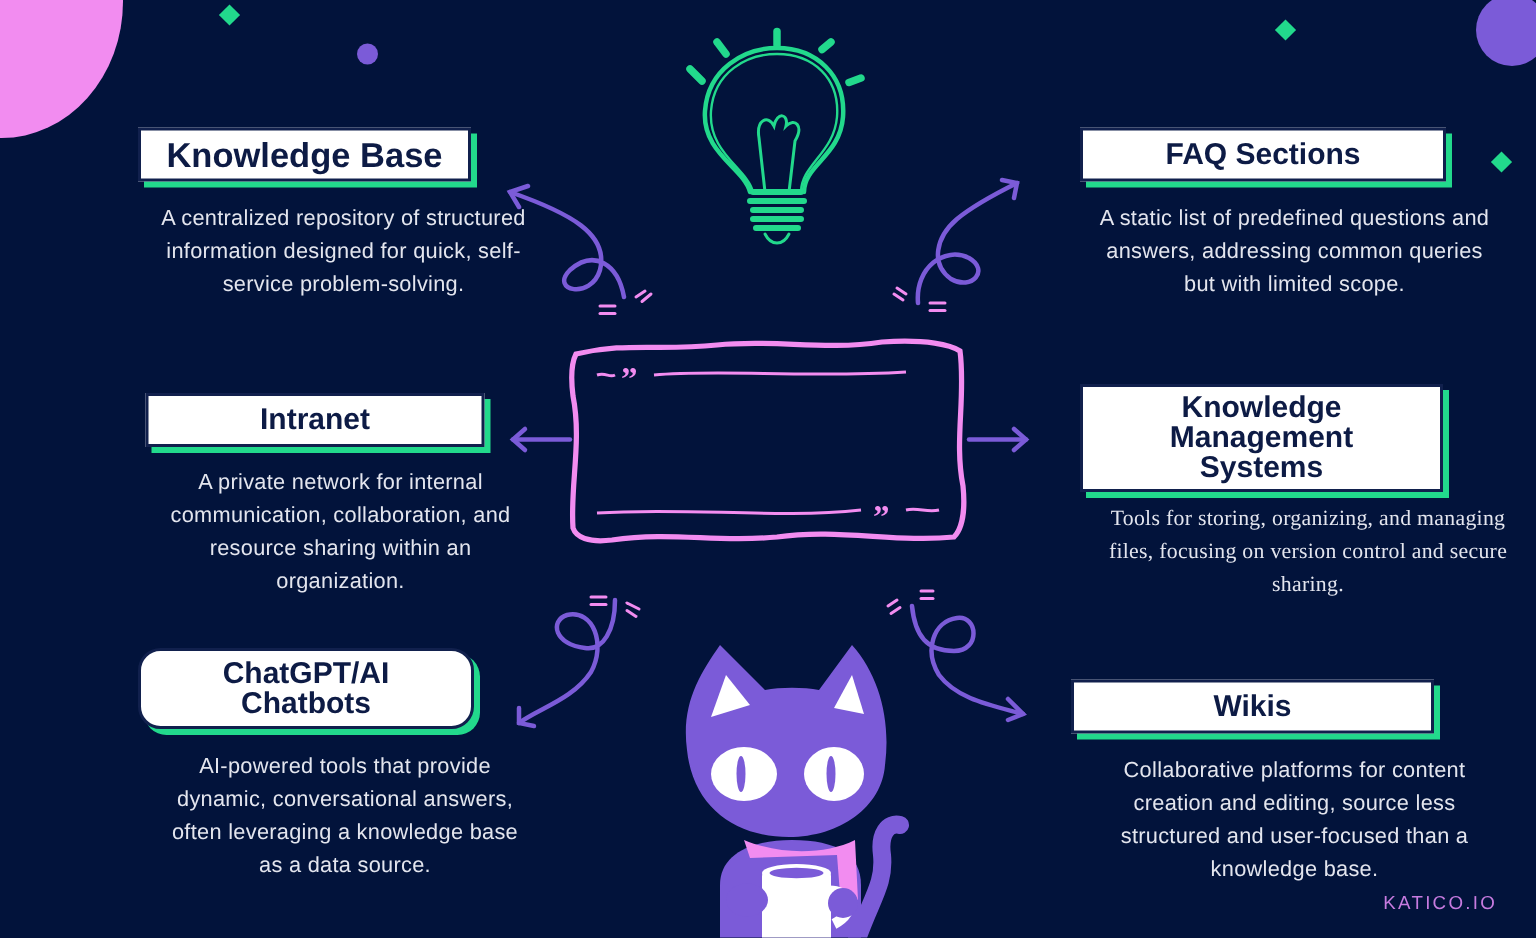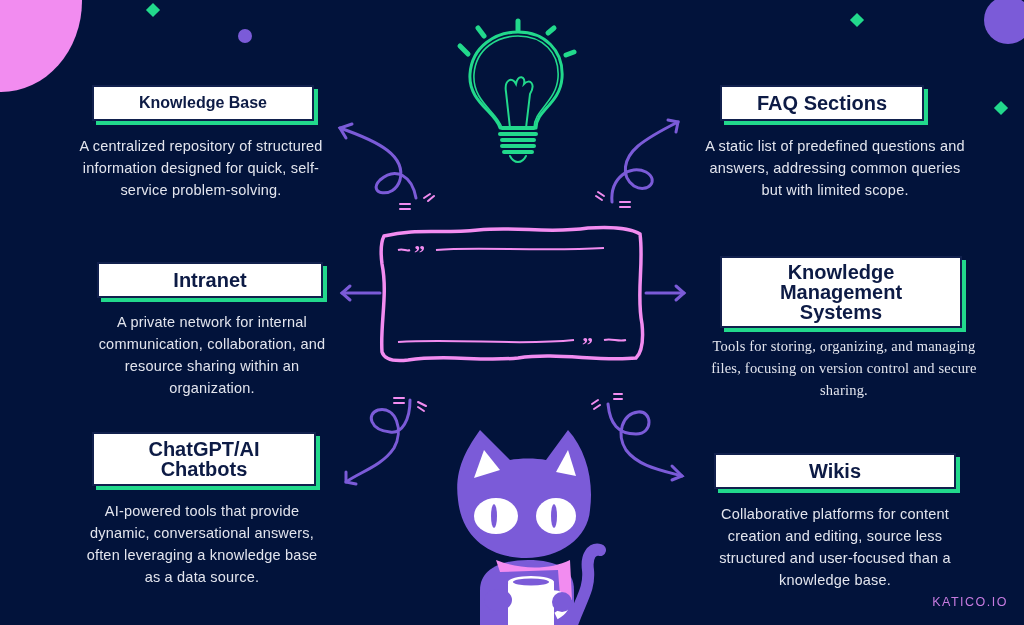--- a/index.html
+++ b/index.html
@@ -39,36 +39,37 @@
     line-height: 1.0;
   }
   .card-title span { display: block; }
   .card-desc {
     position: absolute;
     text-align: center;
     color: #e3e5ee;
     font-size: 14.5px;
     line-height: 22px;
     letter-spacing: 0.2px;
+    margin-left: 28px;
   }
   .center-box {
     position: absolute;
     left: 378px; top: 224px; width: 268px; height: 140px;
   }
   .center-title {
     position: absolute;
     left: 378px; top: 252px; width: 268px;
     text-align: center;
     color: #ffffff;
     font-size: 26px;
     line-height: 29px;
     letter-spacing: 1.5px;
   }
   .footer-brand {
-    position: absolute; right: 16px; top: 595px;
+    position: absolute; right: 26px; top: 595px;
     color: #c77be0; font-size: 12.5px; letter-spacing: 1.5px;
   }
   svg { position: absolute; overflow: visible; }
 </style>
 </head>
 <body>
 
 <div class="deco pink-circle"></div>
 <div class="deco purple-circle-tr"></div>
 <div class="deco purple-dot"></div>
@@ -192,43 +193,43 @@
 
   <path d="M110 174 C128 172 132 188 116 196" stroke="#ffffff" stroke-width="7" fill="none"></path>
   <rect x="68" y="160" width="46" height="50" rx="4" fill="#ffffff"></rect>
   <ellipse cx="91" cy="162" rx="23" ry="6" fill="#ffffff"></ellipse>
   <ellipse cx="91" cy="162" rx="18" ry="3.5" fill="#7b5bd8"></ellipse>
 
   <ellipse cx="58" cy="180" rx="14" ry="11" fill="#7b5bd8"></ellipse>
   <ellipse cx="122" cy="182" rx="10" ry="10" fill="#7b5bd8"></ellipse>
 </svg>
 
-<div class="card-title" style="left:92px;top:85px;width:222px;height:36px;font-size:16px;">
+<div class="card-title" style="left:92px;top:85px;width:222px;height:36px;font-size:23px;">
   <span>Knowledge Base</span>
 </div>
 <div class="card-desc" style="left:76px;top:135px;width:250px;">A centralized repository of structured information designed for quick, self-service problem-solving.</div>
 
-<div class="card-title" style="left:720px;top:85px;width:204px;height:36px;font-size:20px;">
+<div class="card-title" style="left:720px;top:85px;width:244px;height:36px;font-size:20px;">
   <span>FAQ Sections</span>
 </div>
 <div class="card-desc" style="left:700px;top:135px;width:270px;">A static list of predefined questions and answers, addressing common queries but with limited scope.</div>
 
 <div class="card-title" style="left:97px;top:262px;width:226px;height:36px;font-size:20px;">
   <span>Intranet</span>
 </div>
-<div class="card-desc" style="left:87px;top:311px;width:250px;">A private network for internal communication, collaboration, and resource sharing within an organization.</div>
+<div class="card-desc" style="left:74px;top:311px;width:250px;">A private network for internal communication, collaboration, and resource sharing within an organization.</div>
 
 <div class="card-title" style="left:720px;top:256px;width:242px;height:72px;font-size:20px;flex-direction:column;">
   <span>Knowledge</span>
   <span>Management</span>
   <span>Systems</span>
 </div>
 <div class="card-desc" style="left:702px;top:335px;width:284px;font-family:Liberation Serif, serif;">Tools for storing, organizing, and managing files, focusing on version control and secure sharing.</div>
 
-<div class="card-title" style="left:92px;top:432px;width:224px;height:54px;font-size:20px;flex-direction:column;">
+<div class="card-title" style="left:92px;top:432px;width:224px;height:54px;font-size:20px;flex-direction:column;border-radius:15px;">
   <span>ChatGPT/AI</span>
   <span>Chatbots</span>
 </div>
 <div class="card-desc" style="left:82px;top:500px;width:240px;">AI-powered tools that provide dynamic, conversational answers, often leveraging a knowledge base as a data source.</div>
 
 <div class="card-title" style="left:714px;top:453px;width:242px;height:36px;font-size:20px;">
   <span>Wikis</span>
 </div>
 <div class="card-desc" style="left:698px;top:503px;width:274px;">Collaborative platforms for content creation and editing, source less structured and user-focused than a knowledge base.</div>
 

